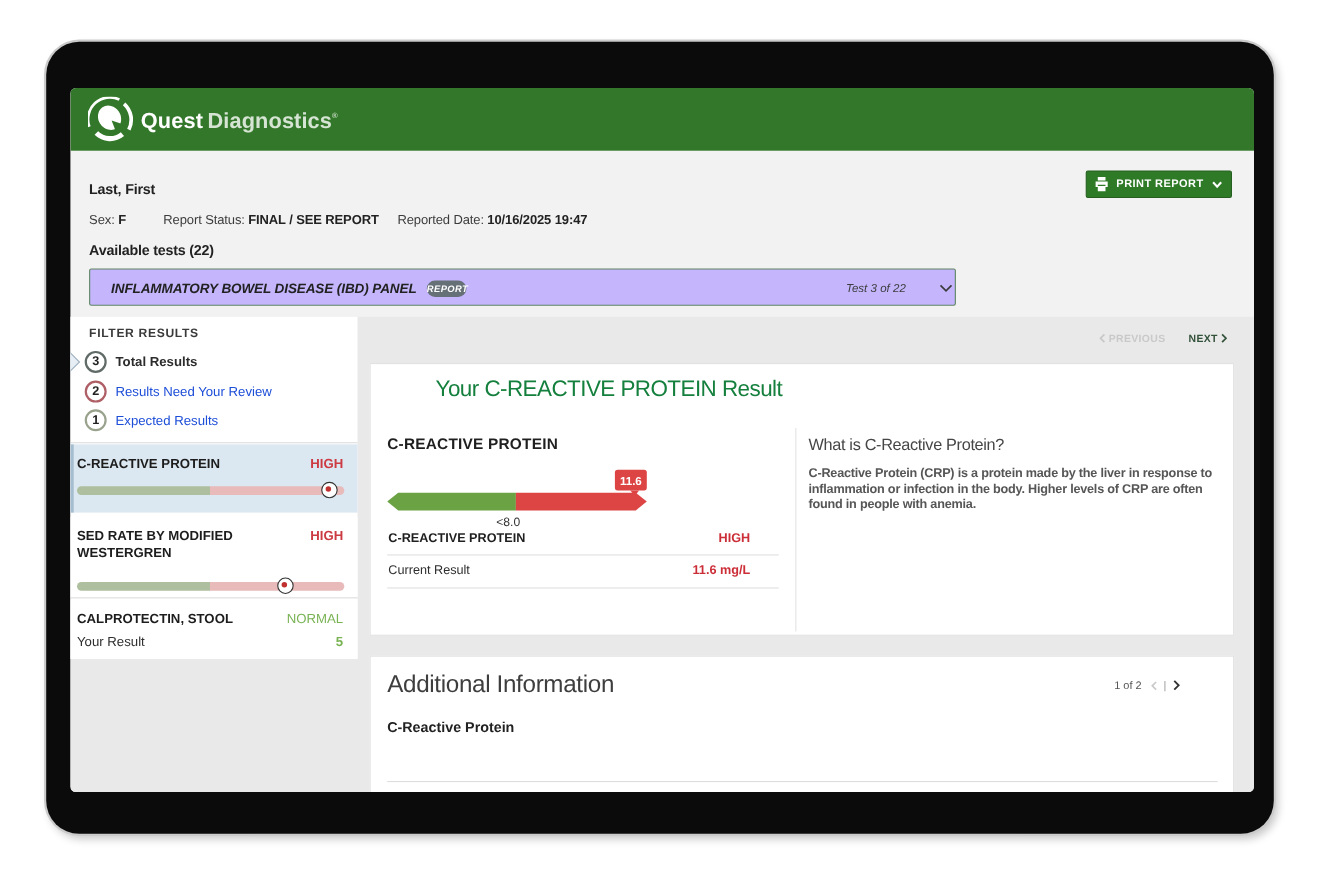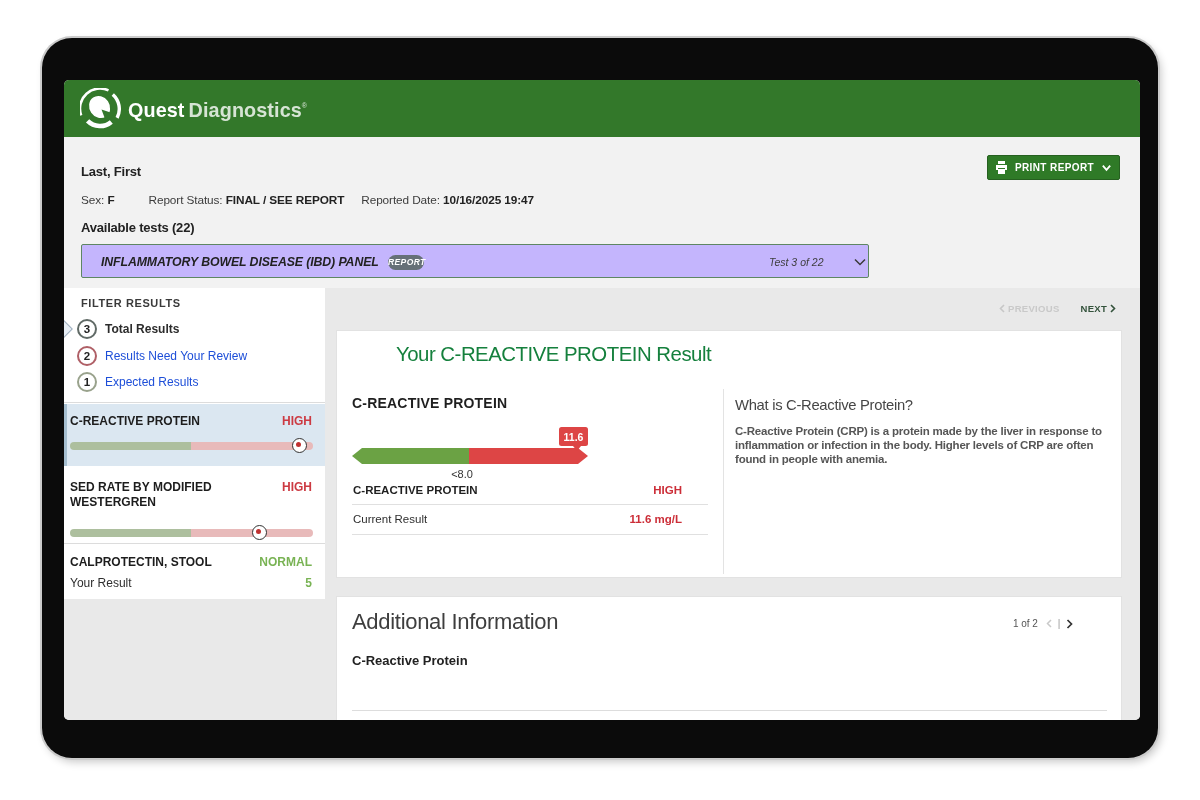--- a/index.html
+++ b/index.html
@@ -42,21 +42,21 @@
 .c2 { border:2px solid #af5f66; }
 .c1 { border:2px solid #99a28c; }
 .frow .lbl { font-size:12px; color:#1d4ed8; }
 .frow .lblb { font-size:12px; font-weight:bold; color:#2c2c2c; }
 .diamond { position:absolute; left:-8px; top:34px; width:14px; height:14px; background:#e7eef5; border:1.5px solid #9fafbe; transform:rotate(45deg); }
 
 .sdiv { position:absolute; left:0; width:261px; height:1px; background:#dcdcdc; }
 .selrow { position:absolute; left:0; top:116px; width:261px; height:62px; background:#dbe7f1; border-left:3px solid #a5becf; }
 .rowtitle { position:absolute; left:6px; top:10px; font-size:12px; font-weight:bold; color:#1d1d1d; width:180px; line-height:15px; }
 .rowhigh { position:absolute; right:13px; top:10px; font-size:12px; font-weight:bold; color:#cc3a42; }
-.rownormal { position:absolute; right:13px; top:10px; font-size:12px; font-weight:bold; color:#79b354; }
+.rownormal { position:absolute; right:13px; top:10px; font-size:12px; font-weight:normal; color:#79b354; }
 .track { position:absolute; left:6px; width:243px; height:8px; border-radius:4px; background:linear-gradient(to right, #adbf9e 0, #adbf9e 121px, #e8baba 121px, #e8baba 243px); }
 .marker { position:absolute; top:-4px; width:15px; height:15px; border-radius:50%; background:#fff; border:1.8px solid #333; }
 .marker::after { content:""; position:absolute; left:3.2px; top:3.2px; width:5px; height:5px; border-radius:50%; background:#c03030; }
 .sedrow { position:absolute; left:0; top:182px; width:261px; height:73px; background:#fff; }
 .calrow { position:absolute; left:0; top:257px; width:261px; height:54px; background:#fff; }
 .yourresult { position:absolute; left:6px; top:31px; font-size:12px; color:#2e2e2e; }
 .five { position:absolute; right:13px; top:31px; font-size:12px; font-weight:bold; color:#79b354; }
 
 
 .nav { position:absolute; left:0; top:223px; width:1052px; text-align:right; font-size:9.5px; font-weight:bold; letter-spacing:0.3px; }

